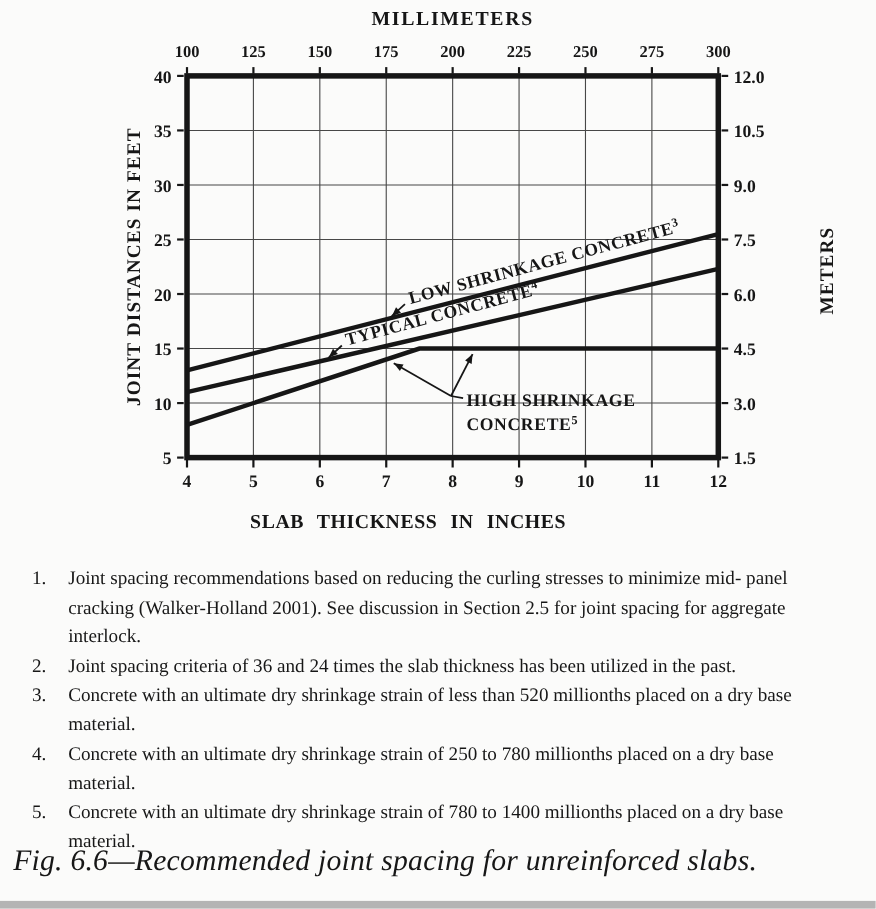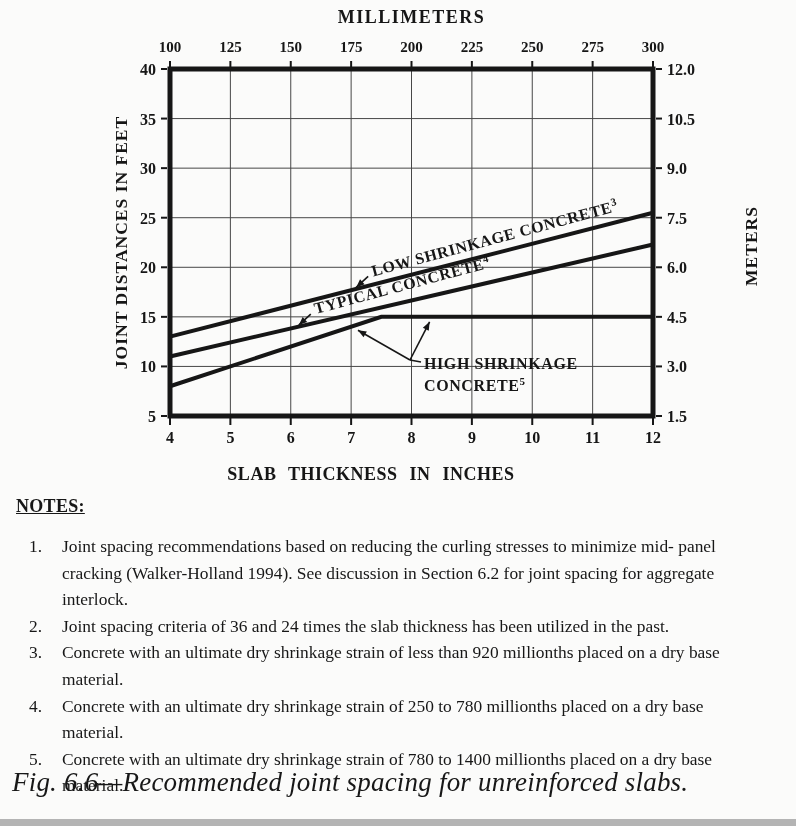--- a/index.html
+++ b/index.html
@@ -133,33 +133,32 @@
       <text x="424" y="391" font-family="&quot;Liberation Serif&quot;, serif" fill="#161616" font-weight="bold" font-size="16" letter-spacing="0.6">CONCRETE<tspan dy="-6" font-size="11">5</tspan></text>
       <line x1="421" y1="362" x2="410" y2="360" stroke="#161616" stroke-width="1.6"></line>
       <line x1="410" y1="360" x2="357.95500000000004" y2="330.18514285714286" stroke="#161616" stroke-width="1.6"></line>
       <polygon points="357.95500000000004,330.18514285714286 366.86665523919504,331.44307802945025 363.5478701159151,337.23636997492207" fill="#161616"></polygon>
       <line x1="410" y1="360" x2="429.61250000000007" y2="321.8571428571429" stroke="#161616" stroke-width="1.6"></line>
       <polygon points="429.61250000000007,321.8571428571429 428.7593999581914,330.8166194221363 422.8217668263432,327.76357519521264" fill="#161616"></polygon>
     </g>
   </svg>
 
 <div class="notes">
-  <div class="notes-heading">NOTES:</div>
   <div class="note-list">
     <div class="note-item">
       <span class="note-num">1.</span>
-      <span class="note-text">Joint spacing recommendations based on reducing the curling stresses to minimize mid- panel cracking (Walker-Holland 1994). See discussion in Section 6.2 for joint spacing for aggregate interlock.</span>
+      <span class="note-text">Joint spacing recommendations based on reducing the curling stresses to minimize mid- panel cracking (Walker-Holland 2001). See discussion in Section 2.5 for joint spacing for aggregate interlock.</span>
     </div>
     <div class="note-item">
       <span class="note-num">2.</span>
       <span class="note-text">Joint spacing criteria of 36 and 24 times the slab thickness has been utilized in the past.</span>
     </div>
     <div class="note-item">
       <span class="note-num">3.</span>
-      <span class="note-text">Concrete with an ultimate dry shrinkage strain of less than 920 millionths placed on a dry base material.</span>
+      <span class="note-text">Concrete with an ultimate dry shrinkage strain of less than 520 millionths placed on a dry base material.</span>
     </div>
     <div class="note-item">
       <span class="note-num">4.</span>
       <span class="note-text">Concrete with an ultimate dry shrinkage strain of 250 to 780 millionths placed on a dry base material.</span>
     </div>
     <div class="note-item">
       <span class="note-num">5.</span>
       <span class="note-text">Concrete with an ultimate dry shrinkage strain of 780 to 1400 millionths placed on a dry base material.</span>
     </div>
   </div>

